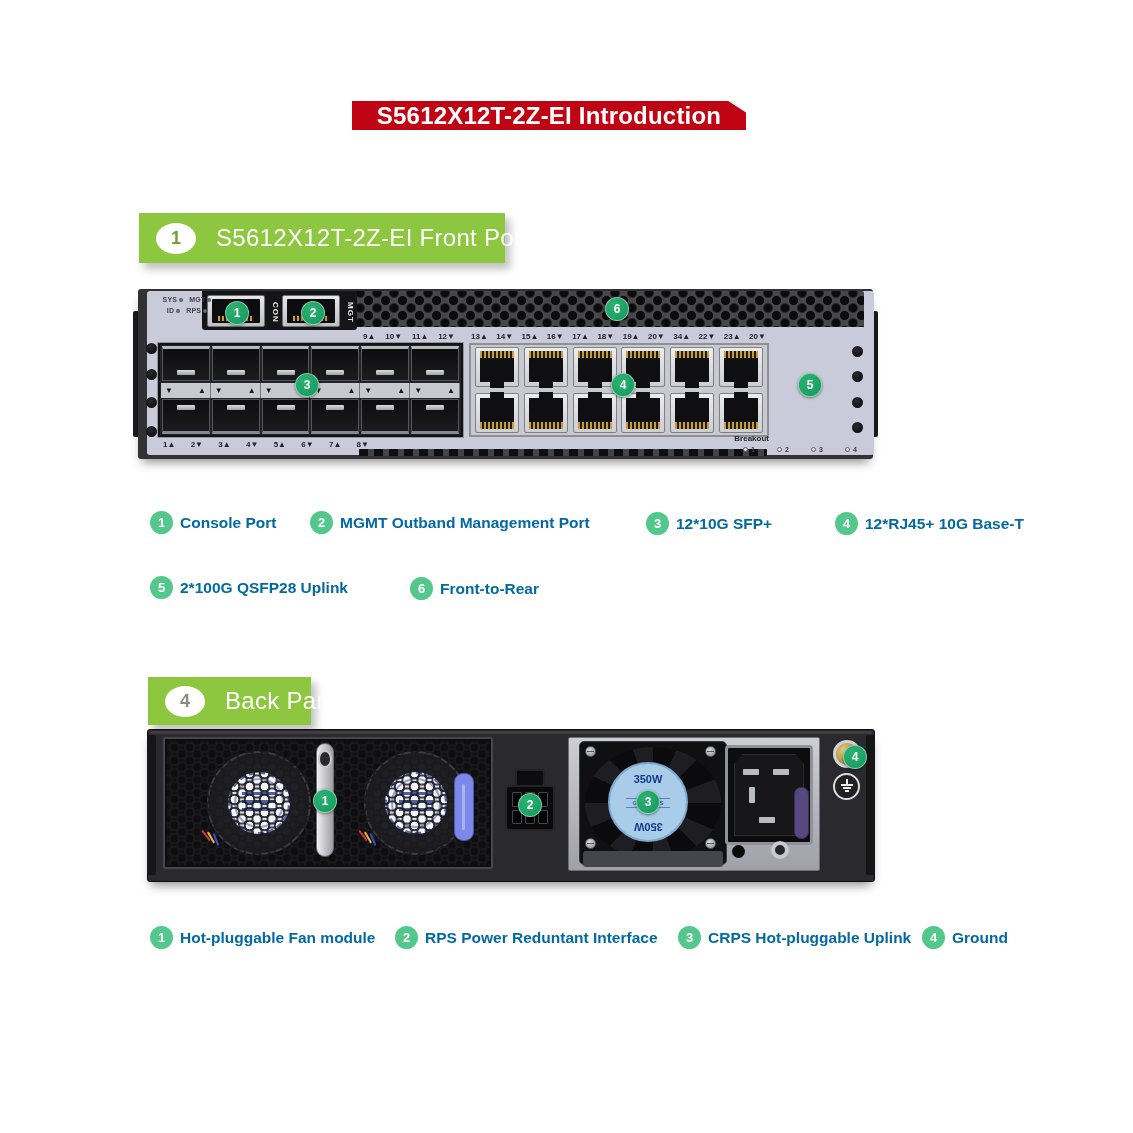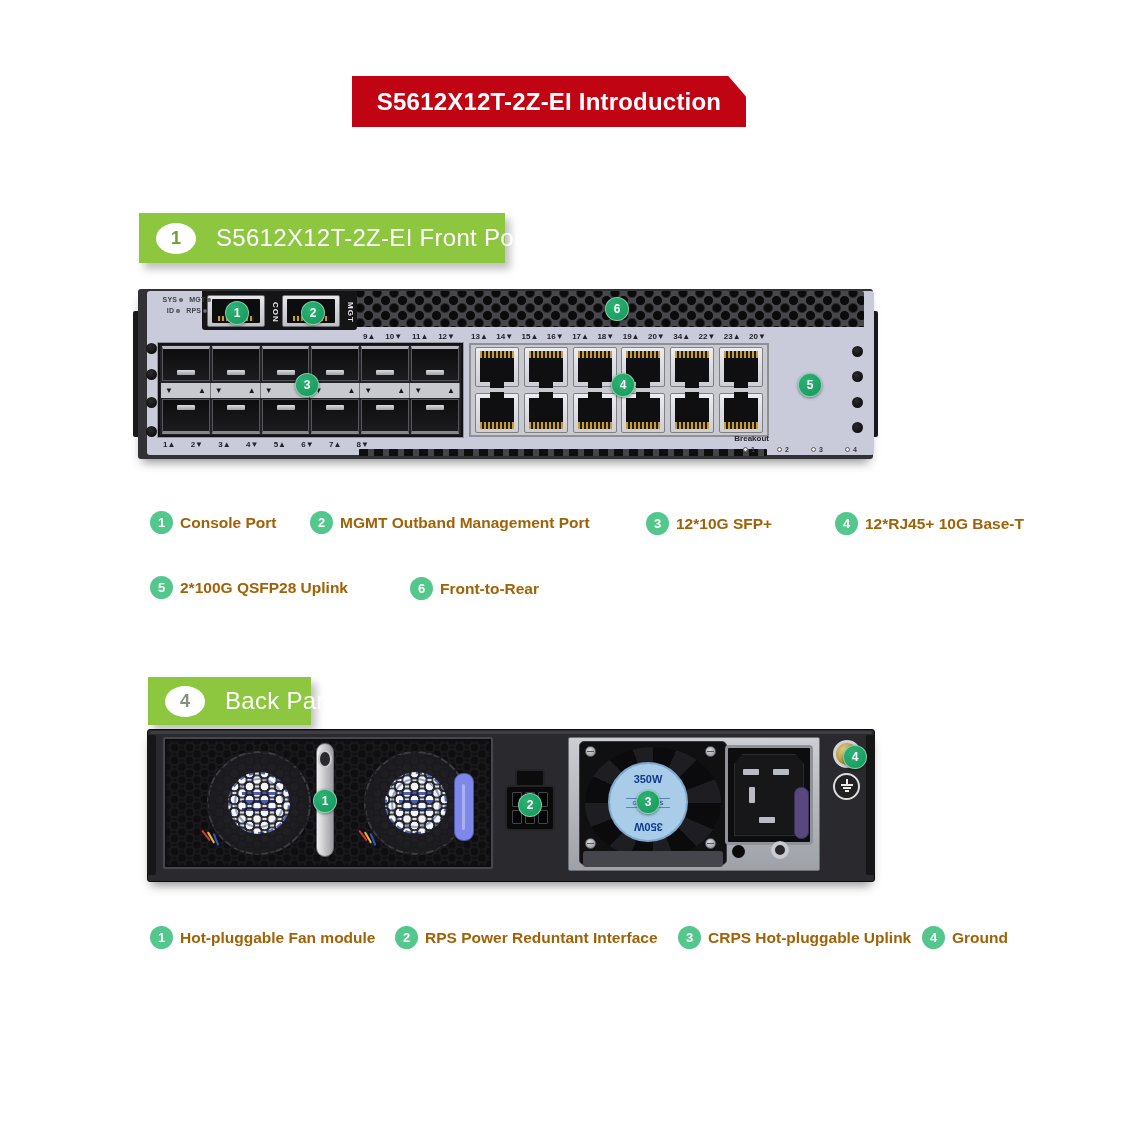--- a/index.html
+++ b/index.html
@@ -8,21 +8,21 @@
   --callout-green:#14995c;
   --legend-green:#54c78c;
   --faceplate:#c9cbda;
   --highlight-yellow:#f3df48;
 }
 *{box-sizing:border-box;}
 body{margin:0;background:#fff;font-family:"Liberation Sans",sans-serif;}
 .canvas{position:relative;width:1133px;height:1133px;background:#fff;overflow:hidden;}
 
 
-.title-banner{position:absolute;left:352px;top:76px;width:394px;height:51px;
+.title-banner{position:absolute;left:352px;top:101px;width:394px;height:29px;
   background:var(--banner-red);display:flex;align-items:center;justify-content:center;
   clip-path:polygon(0 0,95.5% 0,100% 40%,100% 100%,0 100%);
   filter:drop-shadow(3px 4px 3px rgba(0,0,0,.30));}
 .title-banner span{color:#fff;font-size:24px;font-weight:bold;letter-spacing:.2px;}
 .section-banner{position:absolute;background:var(--banner-green);display:flex;align-items:center;
   gap:20px;padding-left:17px;box-shadow:5px 6px 8px rgba(0,0,0,.25);}
 .section-banner.front{left:139px;top:213px;width:366px;height:50px;}
 .section-banner.back{left:148px;top:677px;width:163px;height:48px;}
 .banner-badge{width:40px;height:31px;background:#fff;border-radius:50%;display:flex;
   align-items:center;justify-content:center;font-size:18px;font-weight:bold;color:#6fa13c;flex:0 0 auto;}
@@ -187,21 +187,21 @@
 .gnd-sym i{position:absolute;background:#eceded;display:block;}
 .gnd-sym .v{left:6px;top:0;width:2px;height:5px;}
 .gnd-sym .b1{left:1px;top:5px;width:12px;height:2px;}
 .gnd-sym .b2{left:3px;top:8px;width:8px;height:2px;}
 .gnd-sym .b3{left:5px;top:11px;width:4px;height:2px;}
 
 
 .legend-item{position:absolute;display:flex;align-items:center;gap:7px;white-space:nowrap;}
 .legend-num{width:23px;height:23px;border-radius:50%;background:var(--legend-green);color:#fff;
   font-size:13px;font-weight:bold;display:flex;align-items:center;justify-content:center;flex:0 0 auto;}
-.legend-label{font-size:15.5px;font-weight:bold;color:#a16207;}
+.legend-label{font-size:15.5px;font-weight:bold;color:#0369a1;}
 </style>
 </head>
 <body>
 
 <div class="canvas">
 
   <div class="title-banner">
     <span>S5612X12T-2Z-EI Introduction</span>
   </div>
 

